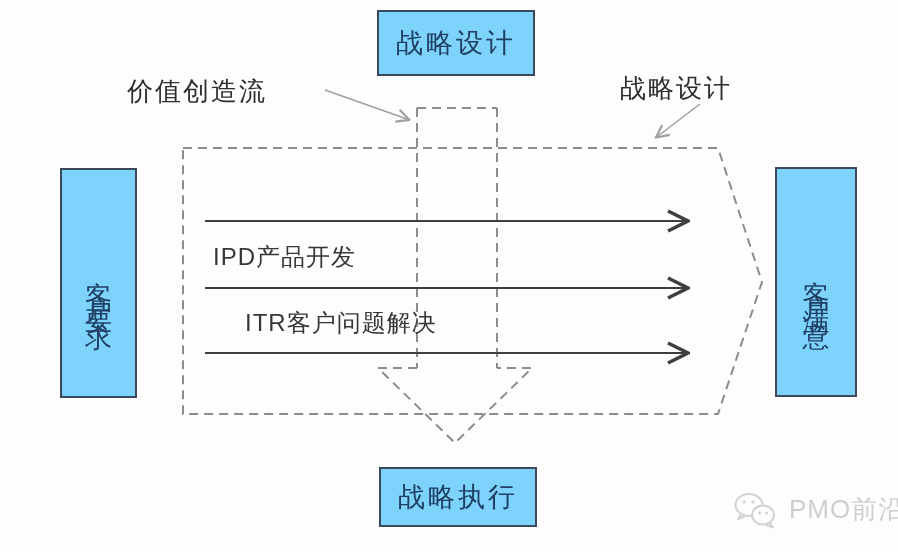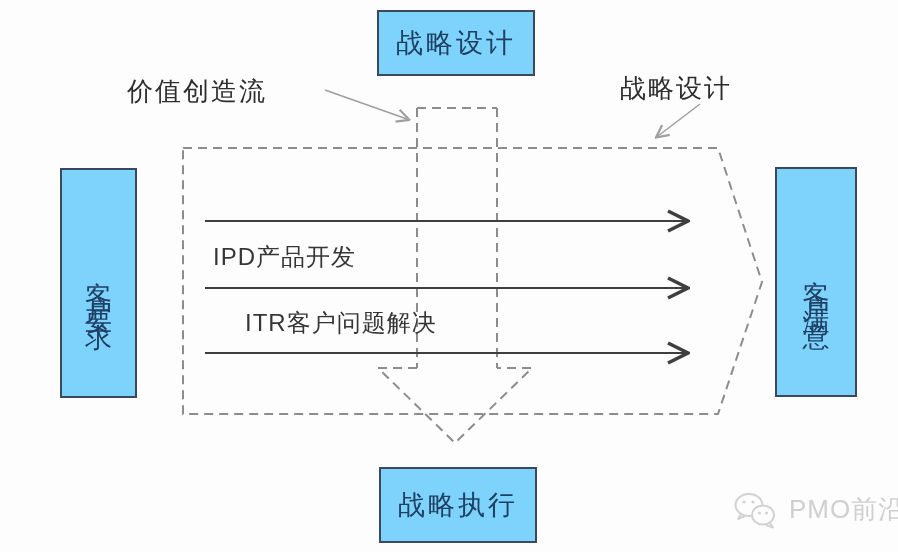--- a/index.html
+++ b/index.html
@@ -31,21 +31,21 @@
     font-weight: 500;
   }
   .box.h { letter-spacing: 3px; }
   .box.v {
     writing-mode: vertical-rl;
     text-orientation: upright;
     letter-spacing: 14px;
     padding-top: 10px;
   }
   #top-box    { left: 377px; top: 10px;  width: 158px; height: 66px; }
-  #bottom-box { left: 379px; top: 467px; width: 158px; height: 76px; }
+  #bottom-box { left: 379px; top: 467px; width: 158px; height: 60px; }
   #left-box   { left: 60px;  top: 168px; width: 77px;  height: 230px; }
   #right-box  { left: 775px; top: 167px; width: 82px;  height: 230px; }
 
   .annotation {
     position: absolute;
     color: #2e2e2e;
     font-size: 26px;
     letter-spacing: 2px;
     white-space: nowrap;
   }

